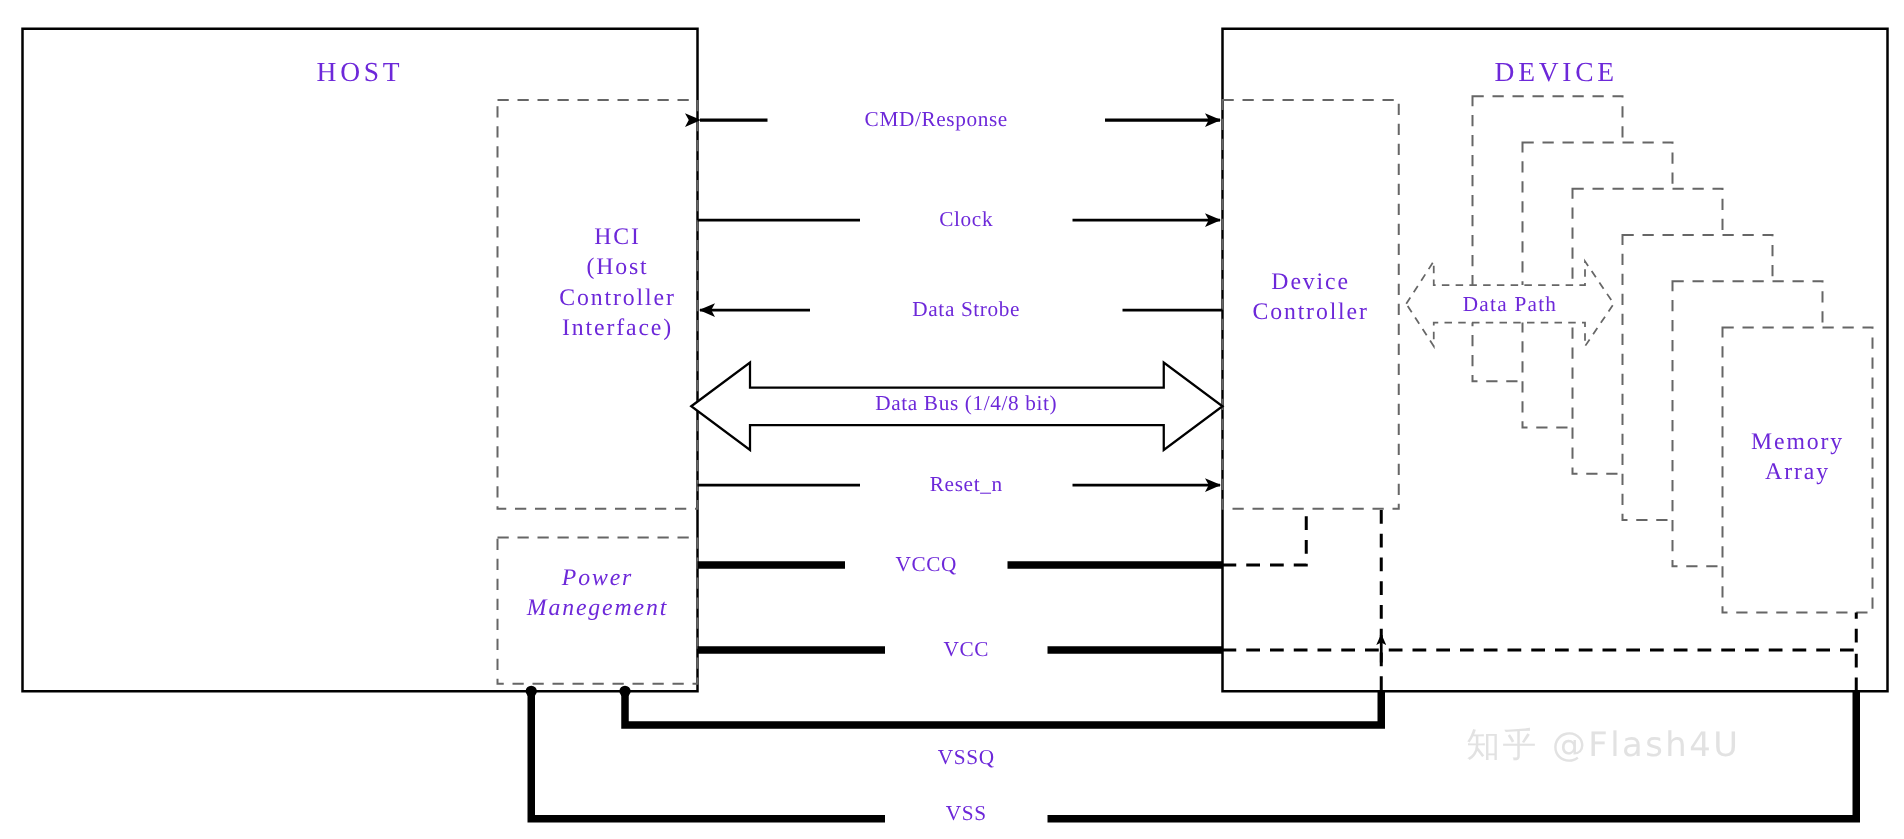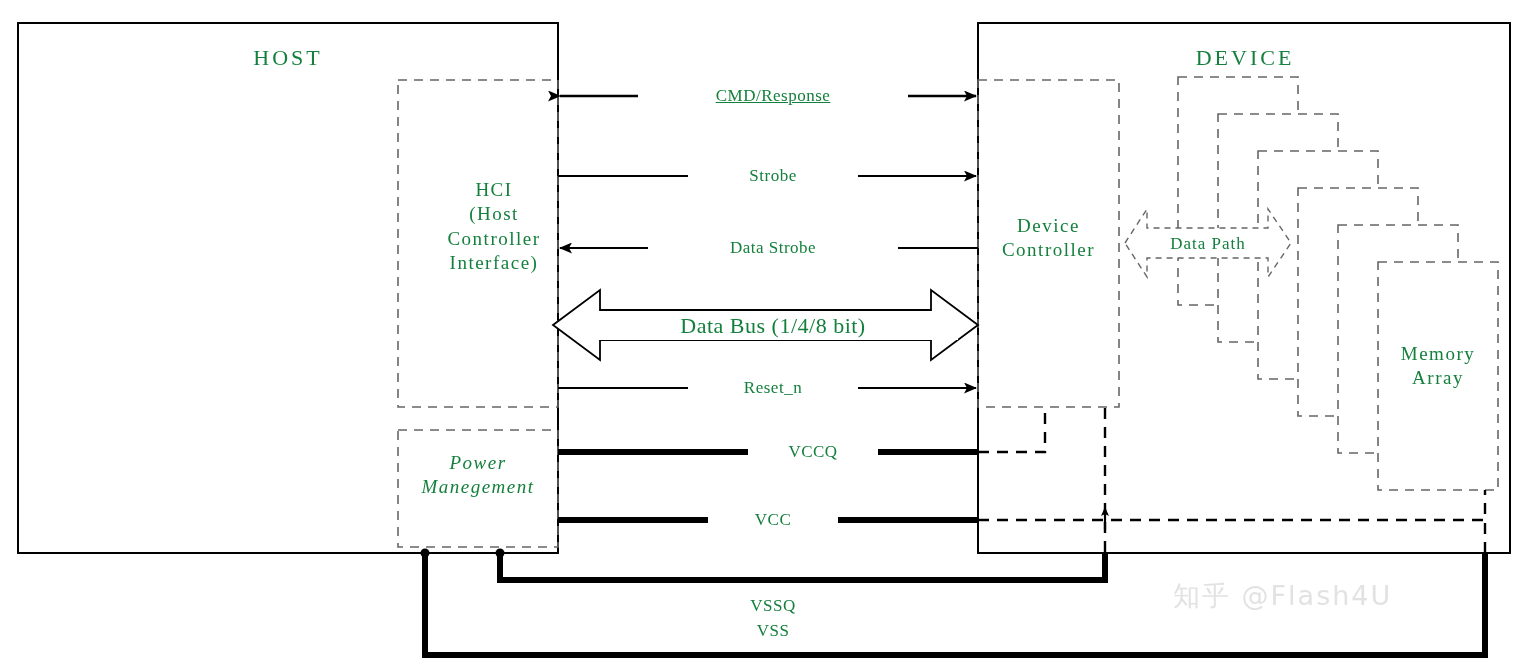--- a/index.html
+++ b/index.html
@@ -1,19 +1,19 @@
 <!DOCTYPE html>
 <html><head>
 <meta charset="utf-8">
 <style>
   html,body{margin:0;padding:0;background:#ffffff;}
   body{font-family:"Liberation Serif", serif;}
   #stage{position:relative;width:1523px;height:671px;background:#ffffff;overflow:hidden;}
   svg{position:absolute;left:0;top:0;}
-  .lbl{position:absolute;font-family:"Liberation Serif", serif;color:#15803d;white-space:pre;text-align:center;line-height:1.28;}
+  .lbl{position:absolute;font-family:"Liberation Serif", serif;color:#6d28d9;white-space:pre;text-align:center;line-height:1.28;}
   .sig-lbl{background:#ffffff;padding:0 5px;font-size:17px;letter-spacing:.5px;}
   .hdr{font-size:22px;letter-spacing:3px;}
   .blk{font-size:19px;letter-spacing:1.5px;}
   .small{font-size:17px;letter-spacing:1px;}
   .wm{position:absolute;font-family:"DejaVu Sans", sans-serif;font-size:27px;color:#e2e2e2;white-space:nowrap;letter-spacing:2px;}
 </style>
 </head>
 <body>
 
 <div id="stage">
@@ -91,26 +91,26 @@
 Controller
 Interface)</div>
   <div class="lbl blk" style="left:394px;top:451px;width:168px;font-style:italic;">Power
 Manegement</div>
   <div class="lbl blk" style="left:978px;top:214px;width:141px;">Device
 Controller</div>
   <div class="lbl blk" style="left:1378px;top:342px;width:120px;">Memory
 Array</div>
   <div class="lbl small" style="left:1148px;top:233px;width:120px;">Data Path</div>
 
-  <div class="lbl sig-lbl" style="left:638px;top:85px;width:260px;text-decoration:underline;">CMD/Response</div>
-  <div class="lbl sig-lbl" style="left:688px;top:165px;width:160px;">Strobe</div>
+  <div class="lbl sig-lbl" style="left:614px;top:85px;width:260px;">CMD/Response</div>
+  <div class="lbl sig-lbl" style="left:688px;top:165px;width:160px;">Clock</div>
   <div class="lbl sig-lbl" style="left:648px;top:237px;width:240px;">Data Strobe</div>
-  <div class="lbl sig-lbl" style="left:588px;top:312px;width:360px;font-size:22px;">Data Bus (1/4/8 bit)</div>
+  <div class="lbl sig-lbl" style="left:588px;top:312px;width:360px;font-size:17px;">Data Bus (1/4/8 bit)</div>
   <div class="lbl sig-lbl" style="left:688px;top:377px;width:160px;">Reset_n</div>
 
-  <div class="lbl sig-lbl" style="left:748px;top:441px;width:120px;">VCCQ</div>
+  <div class="lbl sig-lbl" style="left:676px;top:441px;width:120px;">VCCQ</div>
   <div class="lbl sig-lbl" style="left:708px;top:509px;width:120px;">VCC</div>
   <div class="lbl sig-lbl" style="left:708px;top:595px;width:120px;">VSSQ</div>
-  <div class="lbl sig-lbl" style="left:708px;top:620px;width:120px;font-family:Liberation Serif, serif;">VSS</div>
+  <div class="lbl sig-lbl" style="left:708px;top:640px;width:120px;font-family:Liberation Serif, serif;">VSS</div>
 
   <div class="wm" style="left:1173px;top:578px;">知乎 @Flash4U</div>
 
 </div>
 
 </body></html>

